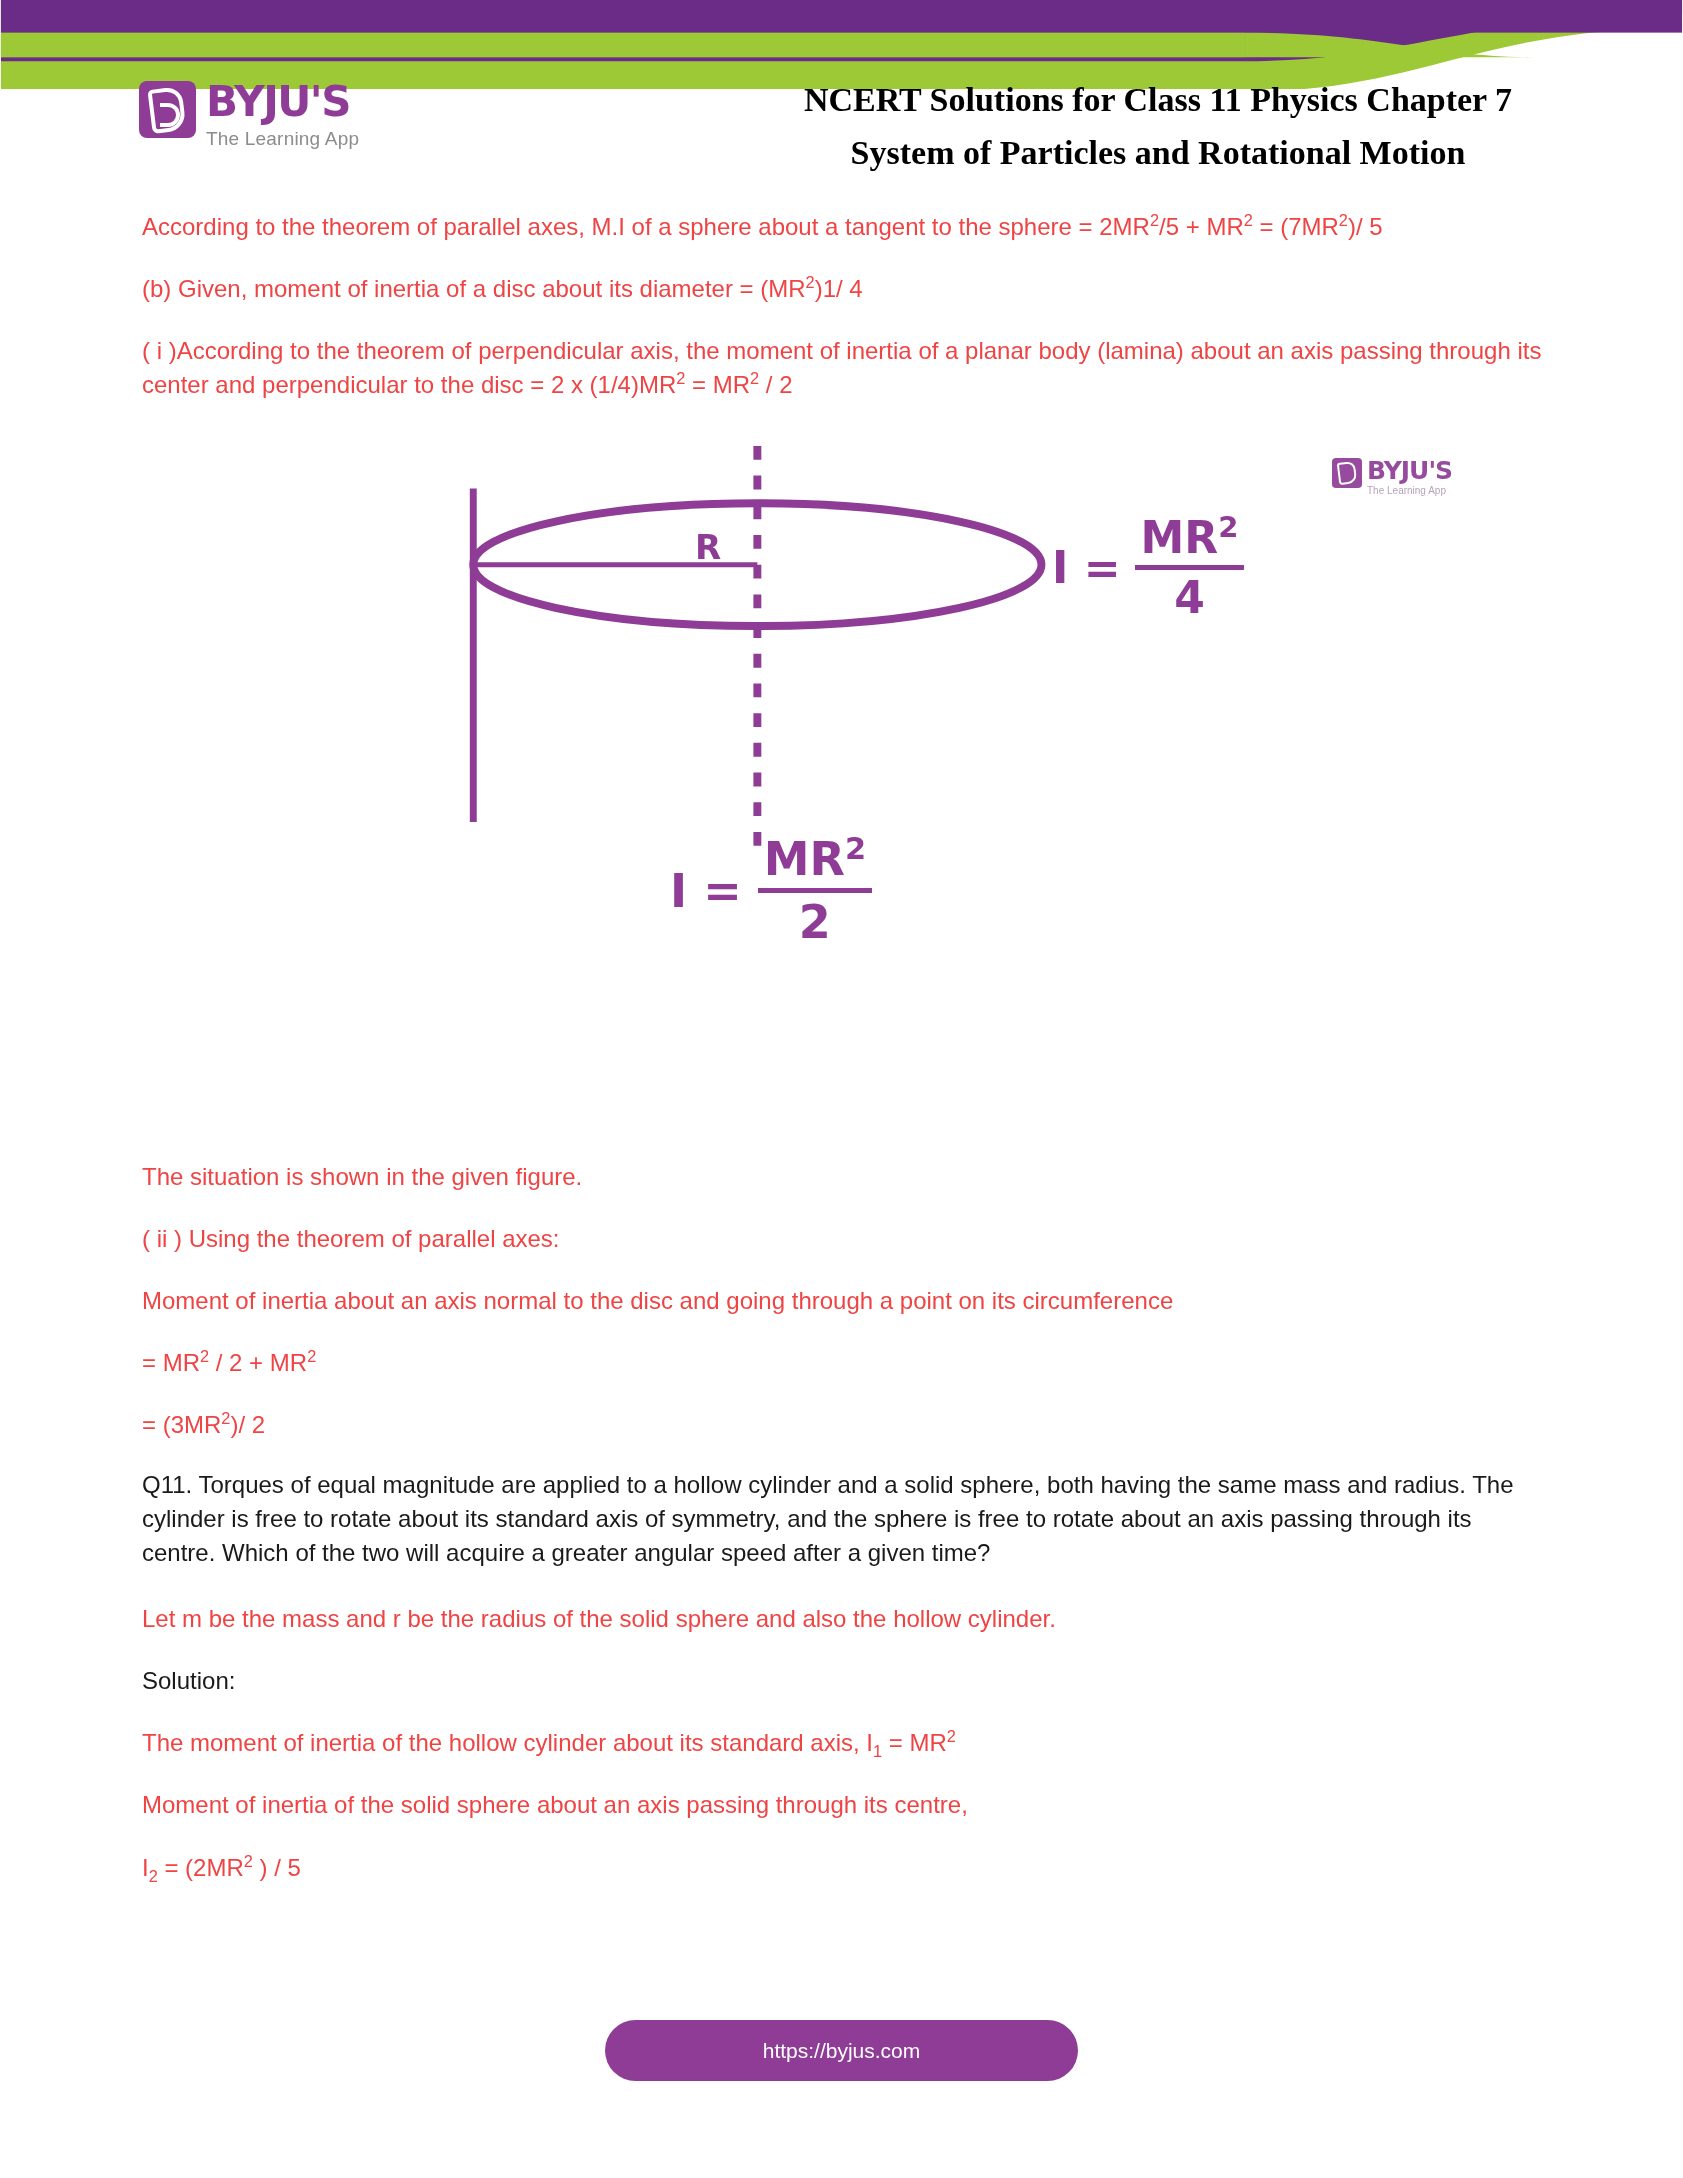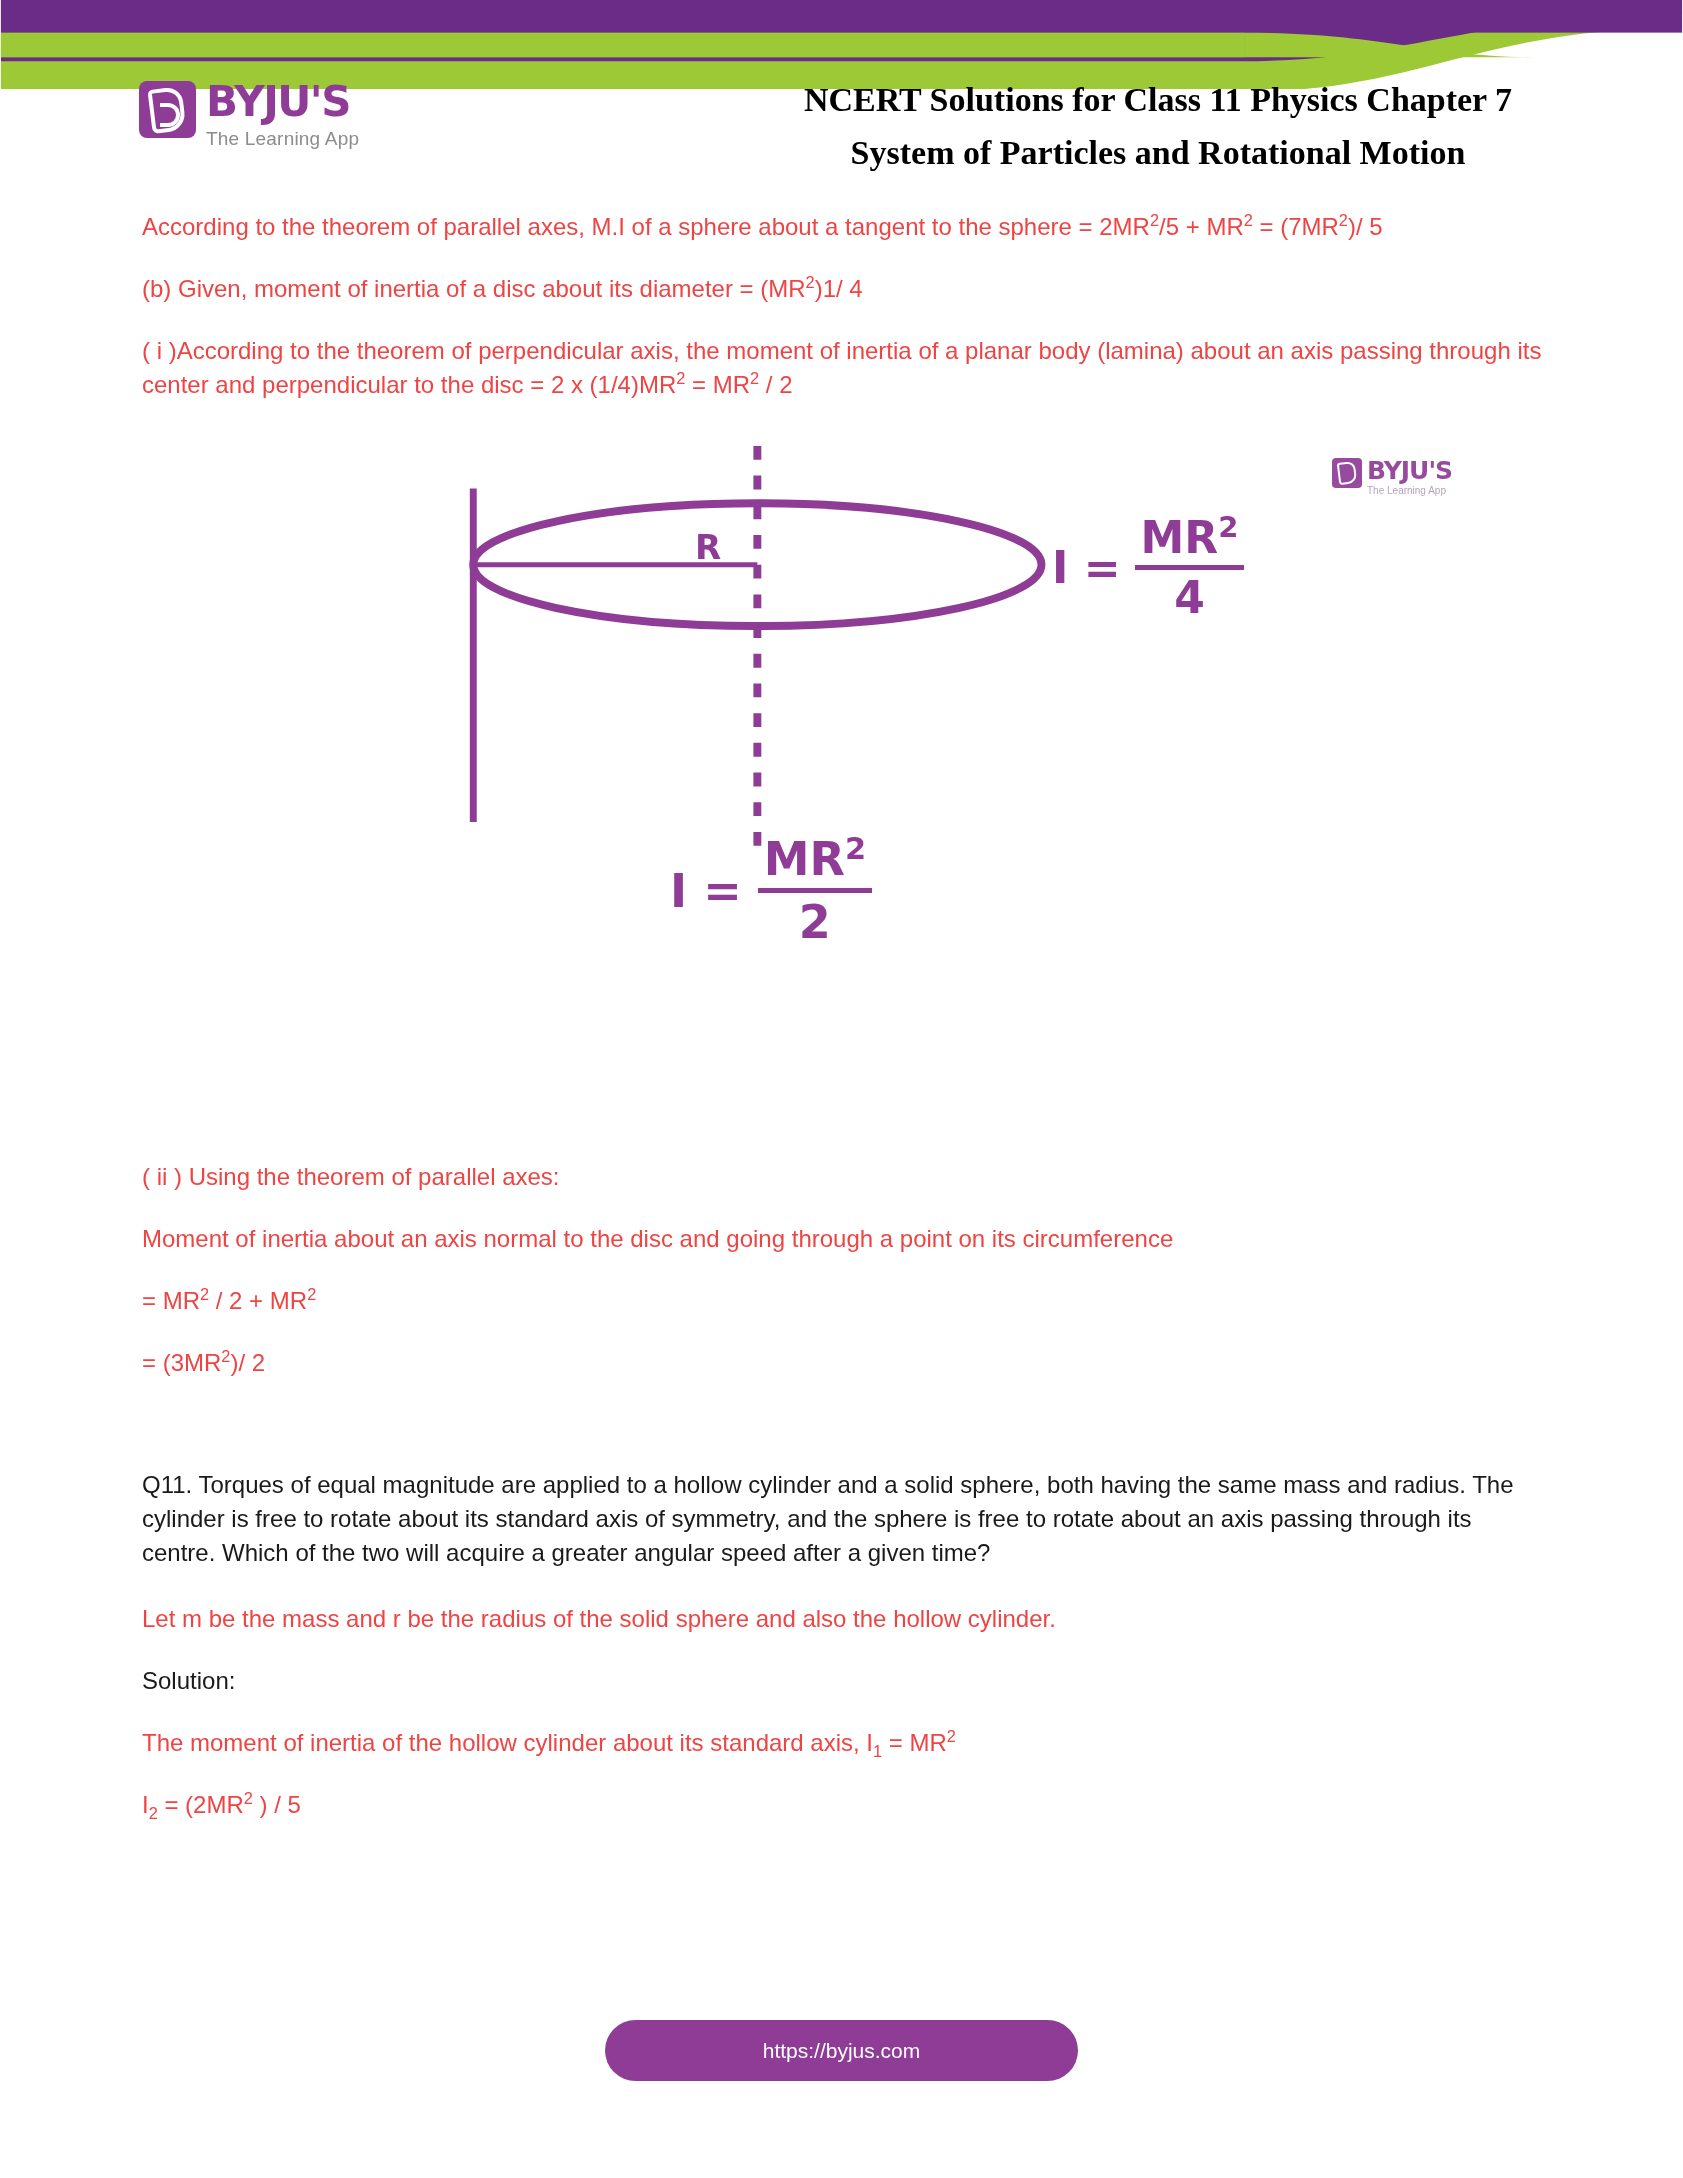--- a/index.html
+++ b/index.html
@@ -261,20 +261,21 @@
       <div class="g1"></div>
     </div>
   <div class="wm-text">
     <span class="wm-word">BYJU'S</span>
     <span class="wm-sub">The Learning App</span>
   </div>
 </div>
 
 <div class="content" style="top:1160px;">
 
+  <p class="para">The situation is shown in the given figure.</p>
 
   <p class="para">( ii ) Using the theorem of parallel axes:</p>
 
   <p class="para">Moment of inertia about an axis normal to the disc and going through a point on its circumference</p>
 
   <p class="para"><span>= MR</span><sup>2</sup><span> / 2 + MR</span><sup>2</sup></p>
 
   <p class="para"><span>= (3MR</span><sup>2</sup><span>)/ 2</span></p>
 
 </div>
@@ -282,19 +283,20 @@
 <div class="content" style="top:1468px;">
 
   <p class="para bold" style="margin-bottom:32px;">Q11. Torques of equal magnitude are applied to a hollow cylinder and a solid sphere, both having the same mass and radius. The cylinder is free to rotate about its standard axis of symmetry, and the sphere is free to rotate about an axis passing through its centre. Which of the two will acquire a greater angular speed after a given time?</p>
 
   <p class="para">Let m be the mass and r be the radius of the solid sphere and also the hollow cylinder.</p>
 
   <p class="para bold">Solution:</p>
 
   <p class="para"><span>The moment of inertia of the hollow cylinder about its standard axis, I</span><sub>1</sub><span> = MR</span><sup>2</sup></p>
 
+  <p class="para">Moment of inertia of the solid sphere about an axis passing through its centre,</p>
 
   <p class="para"><span>I</span><sub>2</sub><span> = (2MR</span><sup>2</sup><span> ) / 5</span></p>
 
 </div>
 
 <a class="footer-link" href="#">https://byjus.com</a>
 
 
 </body></html>

